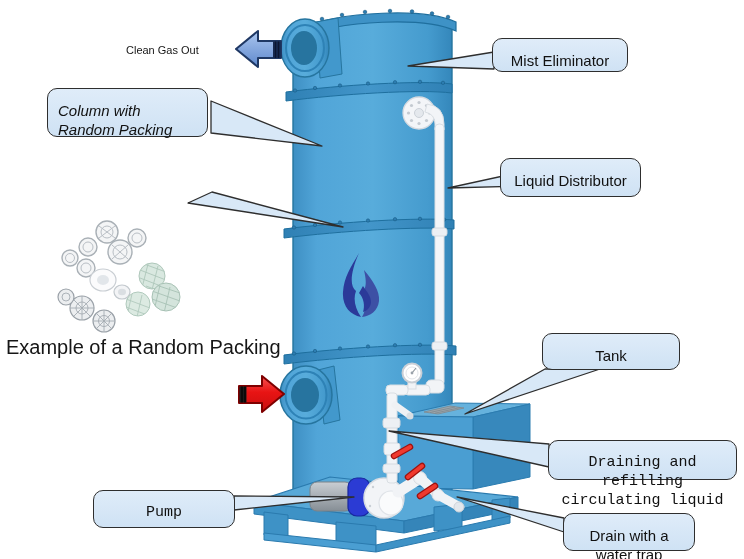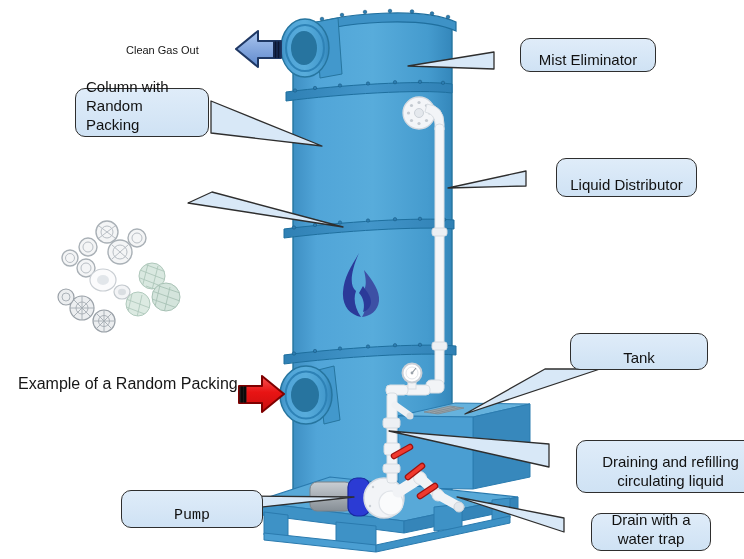--- a/index.html
+++ b/index.html
@@ -1,22 +1,22 @@
 <!DOCTYPE html>
 <html><head>
 <meta charset="utf-8">
 <style>
   html,body{margin:0;padding:0;background:#ffffff;}
   .stage{position:relative;width:744px;height:559px;background:#ffffff;overflow:hidden;
          font-family:"Liberation Sans",sans-serif;}
   .scene{position:absolute;left:0;top:0;z-index:1;}
   .callout{position:absolute;z-index:3;background:linear-gradient(#dfecf9,#cfe2f4);
-           border:1.5px solid #2e2e2e;border-radius:10px;display:flex;align-items:flex-end;
-           justify-content:center;box-sizing:border-box;padding:2px 8px;
-           font-size:15px;line-height:19px;color:#111;margin-left:28px;}
+           border:1.5px solid #2e2e2e;border-radius:10px;display:flex;align-items:flex-start;
+           justify-content:center;box-sizing:border-box;padding:12px 8px;
+           font-size:15px;line-height:19px;color:#111;}
   .callout span{display:block;width:100%;text-align:center;}
   .callout.leftalign span{text-align:left;}
   .freelabel{position:absolute;z-index:3;font-size:11px;line-height:17.5px;color:#161616;}
 </style>
 </head>
 <body>
 
 <div class="stage">
 
 <svg class="scene" width="744" height="559" viewBox="0 0 744 559">
@@ -300,43 +300,43 @@
     <polygon points="549,444 549,467 389,431"></polygon>
     <polygon points="564,518 564,532 457,497"></polygon>
     <polygon points="234,496 234,510 354,497"></polygon>
   </g>
 </svg>
 
 <div class="callout" style="left:492px;top:38px;width:136px;height:34px;">
   <span>Mist Eliminator</span>
 </div>
 
-<div class="callout leftalign" style="left:47px;top:88px;width:134px;height:49px;padding-left:10px;">
+<div class="callout leftalign" style="left:47px;top:88px;width:161px;height:49px;padding-left:10px;font-style:italic;">
   <span>Column with Random Packing</span>
 </div>
 
 
-<div class="callout" style="left:528px;top:158px;width:141px;height:39px;">
+<div class="callout" style="left:500px;top:158px;width:141px;height:39px;">
   <span>Liquid Distributor</span>
 </div>
 
 <div class="callout" style="left:542px;top:333px;width:138px;height:37px;">
   <span>Tank</span>
 </div>
 
-<div class="callout" style="left:548px;top:440px;width:189px;height:53px;">
+<div class="callout" style="left:548px;top:440px;width:189px;height:40px;font-family:Liberation Mono, monospace;">
   <span>Draining and refilling circulating liquid</span>
 </div>
 
-<div class="callout" style="left:563px;top:513px;width:120px;height:38px;">
+<div class="callout" style="left:563px;top:513px;width:132px;height:38px;">
   <span>Drain with a water trap</span>
 </div>
 
 <div class="callout" style="left:93px;top:490px;width:142px;height:38px;font-family:Liberation Mono, monospace;">
   <span>Pump</span>
 </div>
 
 <div class="freelabel" style="left:126px;top:42px;">Clean Gas Out</div>
 
 
-<div class="freelabel" style="left:18px;top:339px;font-size:16px;white-space:nowrap;margin-top:36px;">Example of a Random Packing</div>
+<div class="freelabel" style="left:6px;top:339px;font-size:20px;white-space:nowrap;">Example of a Random Packing</div>
 
 </div>
 
 </body></html>

